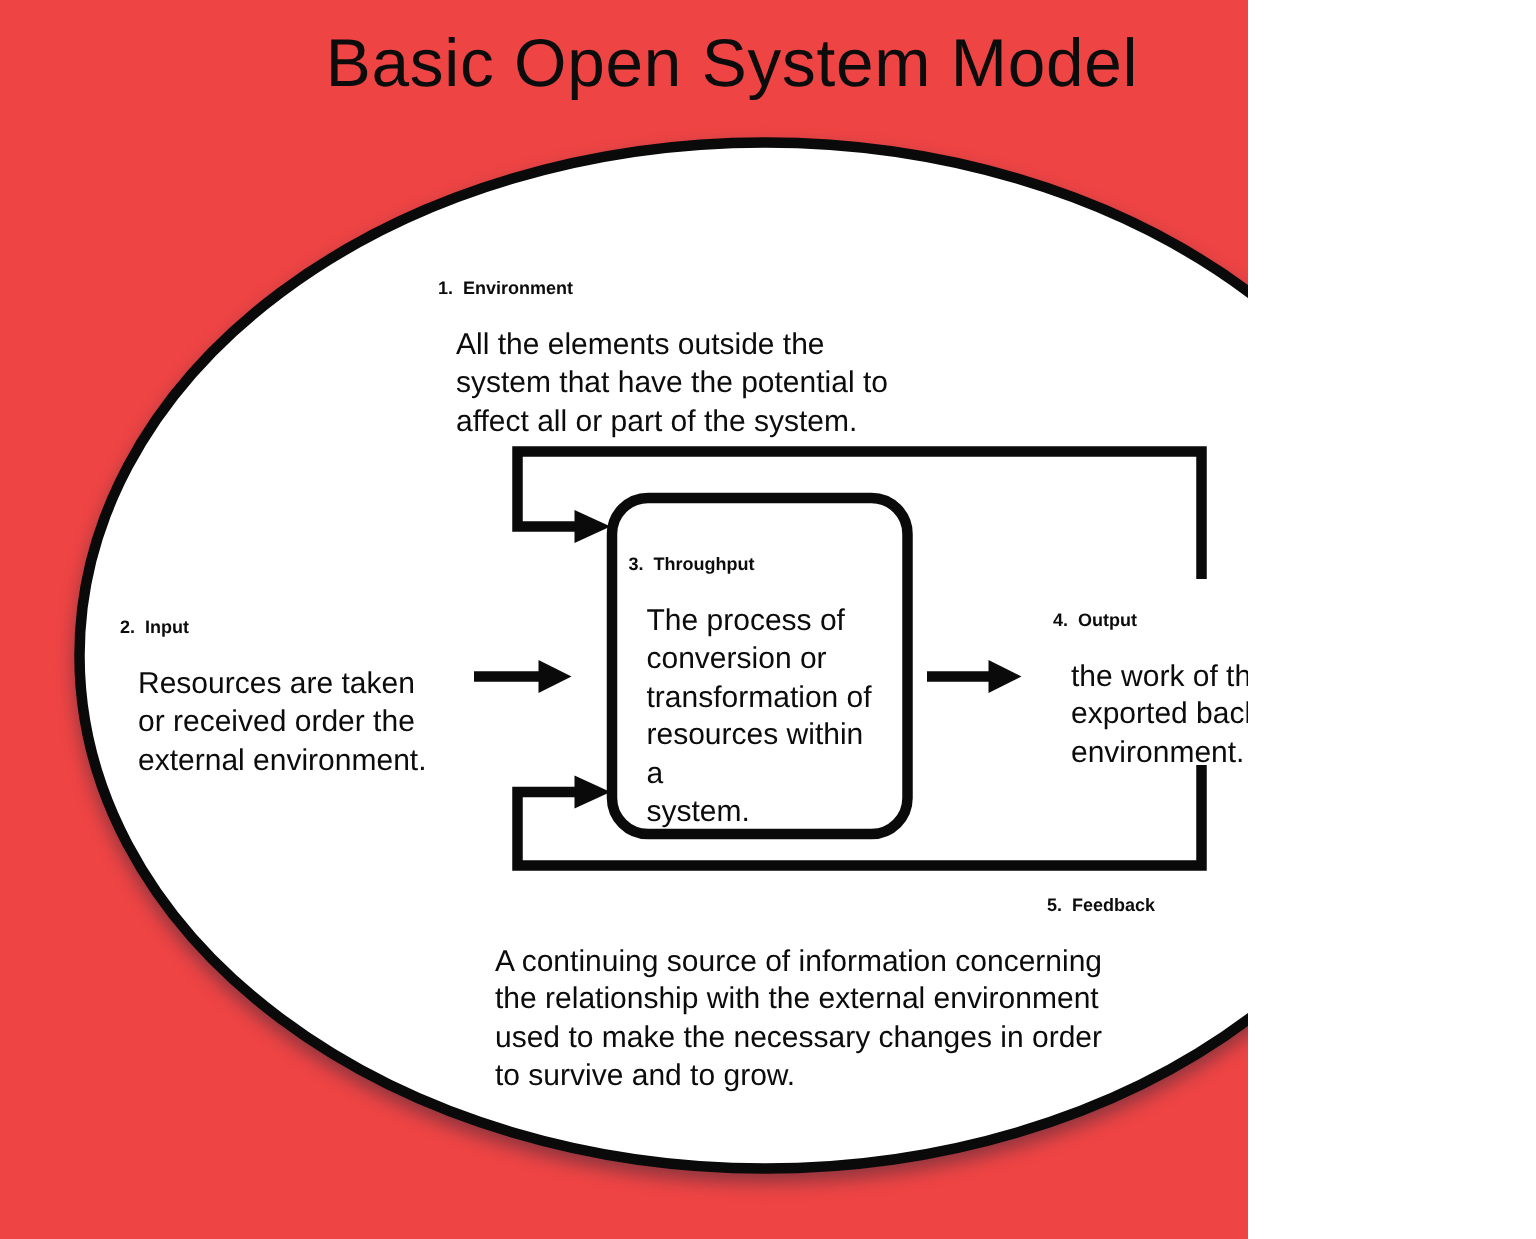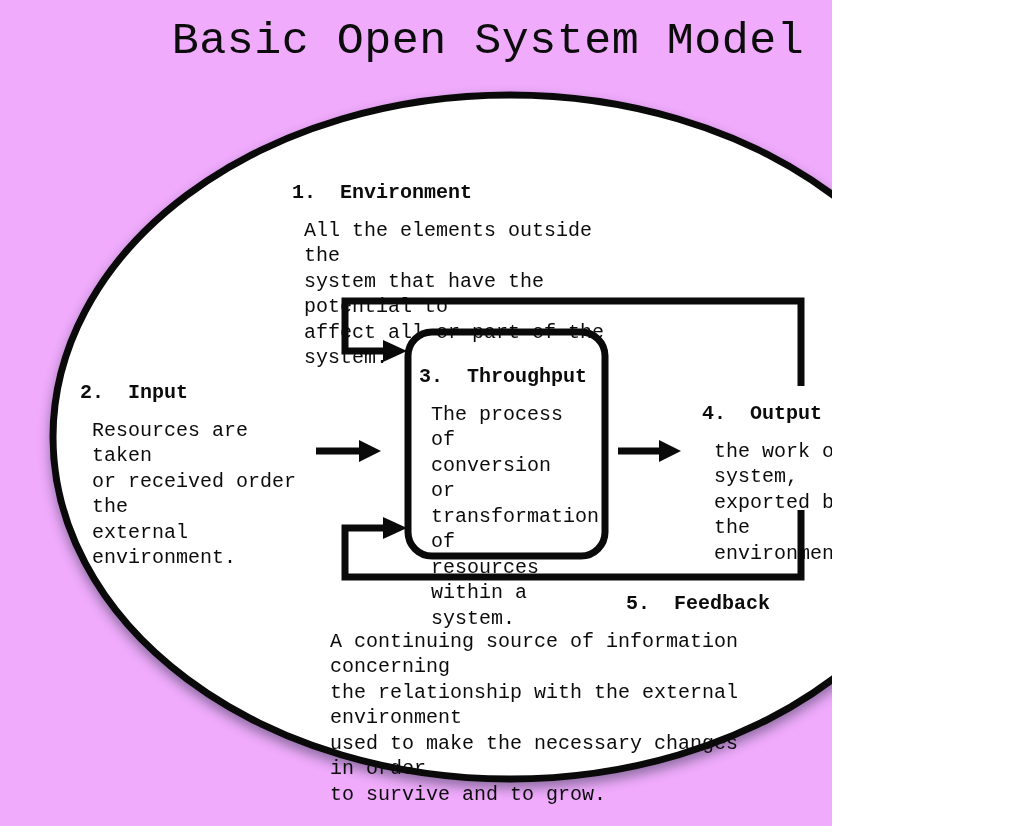--- a/index.html
+++ b/index.html
@@ -3,23 +3,23 @@
 <meta charset="utf-8">
 <style>
   html, body {
     margin: 0;
     padding: 0;
   }
   .canvas {
     position: relative;
     width: 832px;
     height: 826px;
-    background: #f0abfc;
+    background: #ef4444;
     overflow: hidden;
-    font-family: Liberation Mono, monospace;
+    font-family: Liberation Sans, sans-serif;
     color: #0c0c0c;
   }
   .title {
     position: absolute;
     left: 0;
     top: 16px;
     width: 976px;
     text-align: center;
     font-size: 45px;
     font-weight: 400;
@@ -37,21 +37,21 @@
     filter: drop-shadow(0px 6px 6px rgba(25, 35, 55, 0.45));
   }
   .block {
     position: absolute;
     font-size: 20px;
     line-height: 25.5px;
     color: #0c0c0c;
   }
   .block h3 {
     margin: 0;
-    font-size: 20px;
+    font-size: 12px;
     line-height: 25.5px;
     font-weight: 700;
     white-space: pre-wrap;
   }
   .block p {
     margin: 12px;
     white-space: pre-wrap;
   }
   .heading-right {
     text-align: right;
@@ -85,21 +85,21 @@
     <polygon points="659,440 681,451 659,462" fill="#0a0a0a"></polygon>
   </svg>
 
   <div class="block" style="left:292px; top:180px; width:340px;">
     <h3>1.  Environment</h3>
     <p>All the elements outside the
 system that have the potential to
 affect all or part of the system.</p>
   </div>
 
-  <div class="block" style="left:80px; top:380px; width:240px;">
+  <div class="block" style="left:80px; top:406px; width:240px;">
     <h3>2.  Input</h3>
     <p>Resources are taken
 or received order the
 external environment.</p>
   </div>
 
   <div class="block" style="left:419px; top:364px; width:180px;">
     <h3>3.  Throughput</h3>
     <p>The process of
 conversion or

